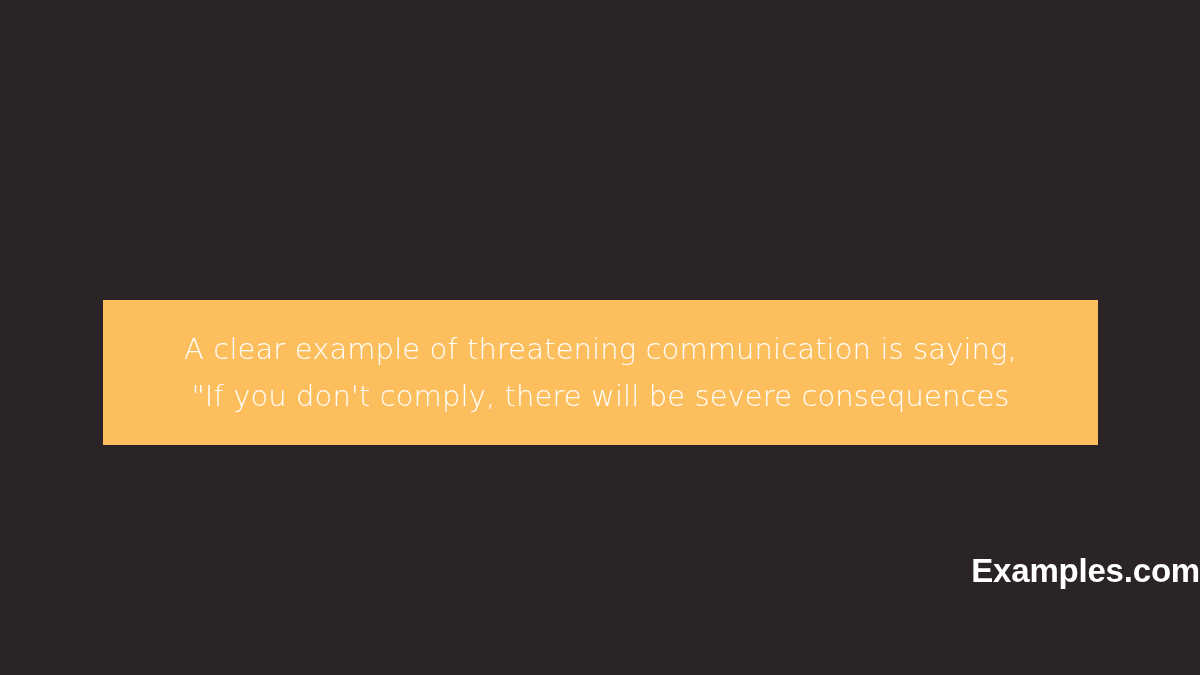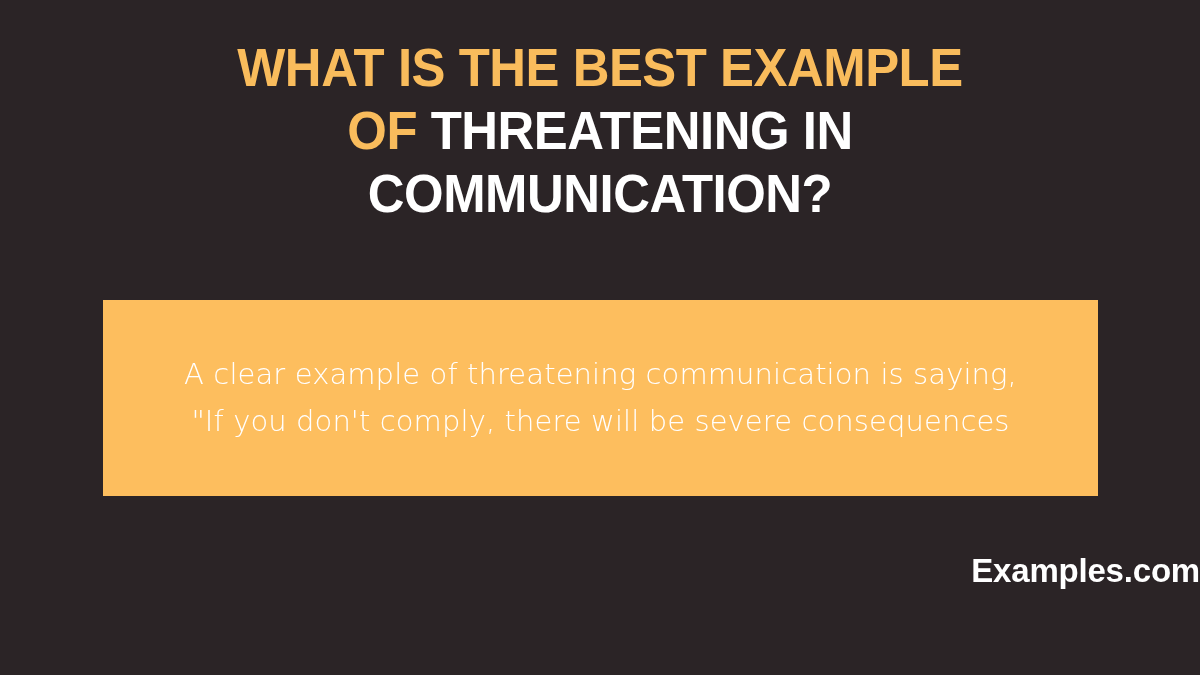--- a/index.html
+++ b/index.html
@@ -41,21 +41,21 @@
   }
   .t-accent { color: #F9BC5C; }
   .t-plain  { color: #FFFFFF; }
 
   
   .answer-box {
     position: absolute;
     left: 103px;
     top: 300px;
     width: 995px;
-    height: 196px;
+    height: 145px;
     background: #FDBE5E;
     display: flex;
     align-items: center;
     justify-content: center;
     box-sizing: border-box;
     padding: 0 70px;
   }
   .answer-text {
     color: #FFFFFF;
     font-family: "DejaVu Sans", sans-serif;
@@ -80,32 +80,20 @@
     font-weight: 700;
     font-size: 33px;
     letter-spacing: -0.2px;
   }
 </style>
 </head>
 <body>
 
 <div class="card">
 
-  <div class="title-block">
-    <div class="title-line">
-      <span class="t-accent">WHAT IS THE BEST EXAMPLE</span>
-    </div>
-    <div class="title-line">
-      <span class="t-accent">OF</span>
-      <span class="t-plain">THREATENING IN</span>
-    </div>
-    <div class="title-line">
-      <span class="t-plain">COMMUNICATION?</span>
-    </div>
-  </div>
 
   <div class="answer-box">
     <div class="answer-text">A clear example of threatening communication is saying, "If you don't comply, there will be severe consequences</div>
   </div>
 
   <div class="footer">
     <span class="footer-text">Examples.com</span>
   </div>
 
 </div>

